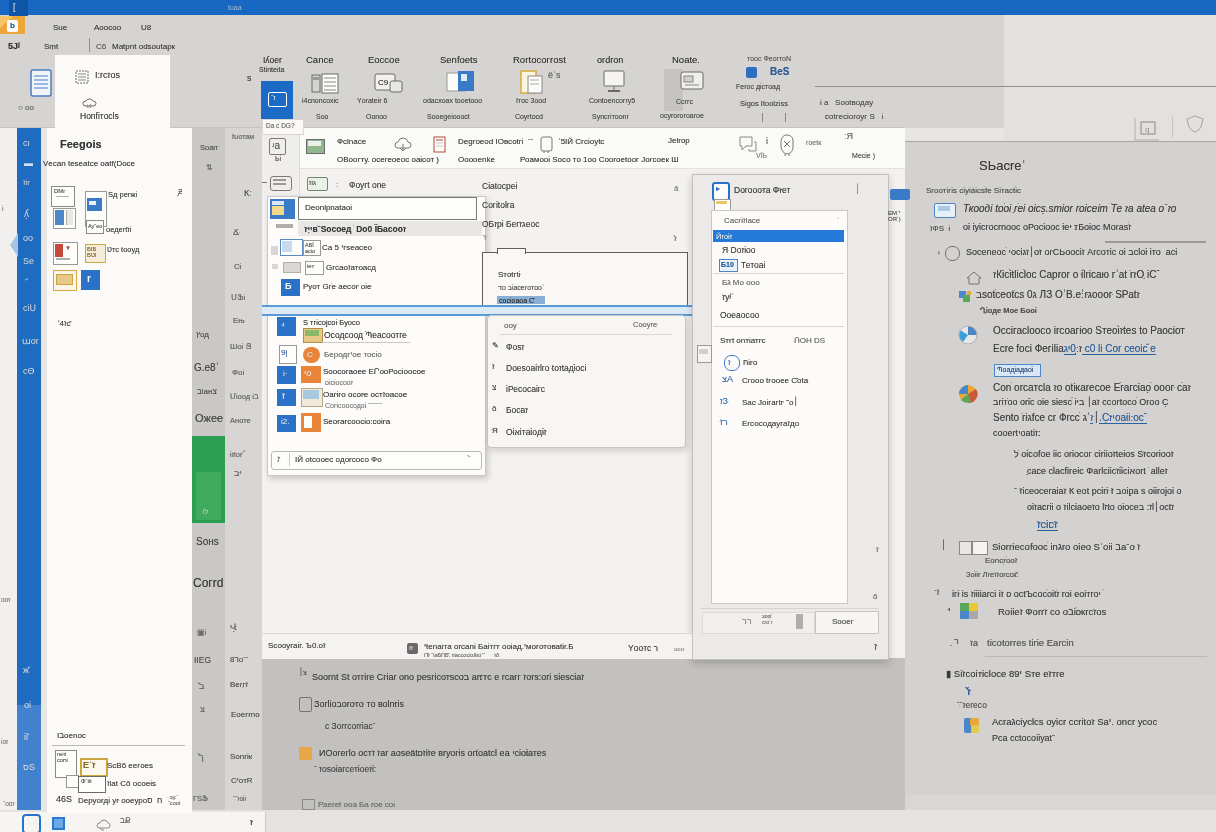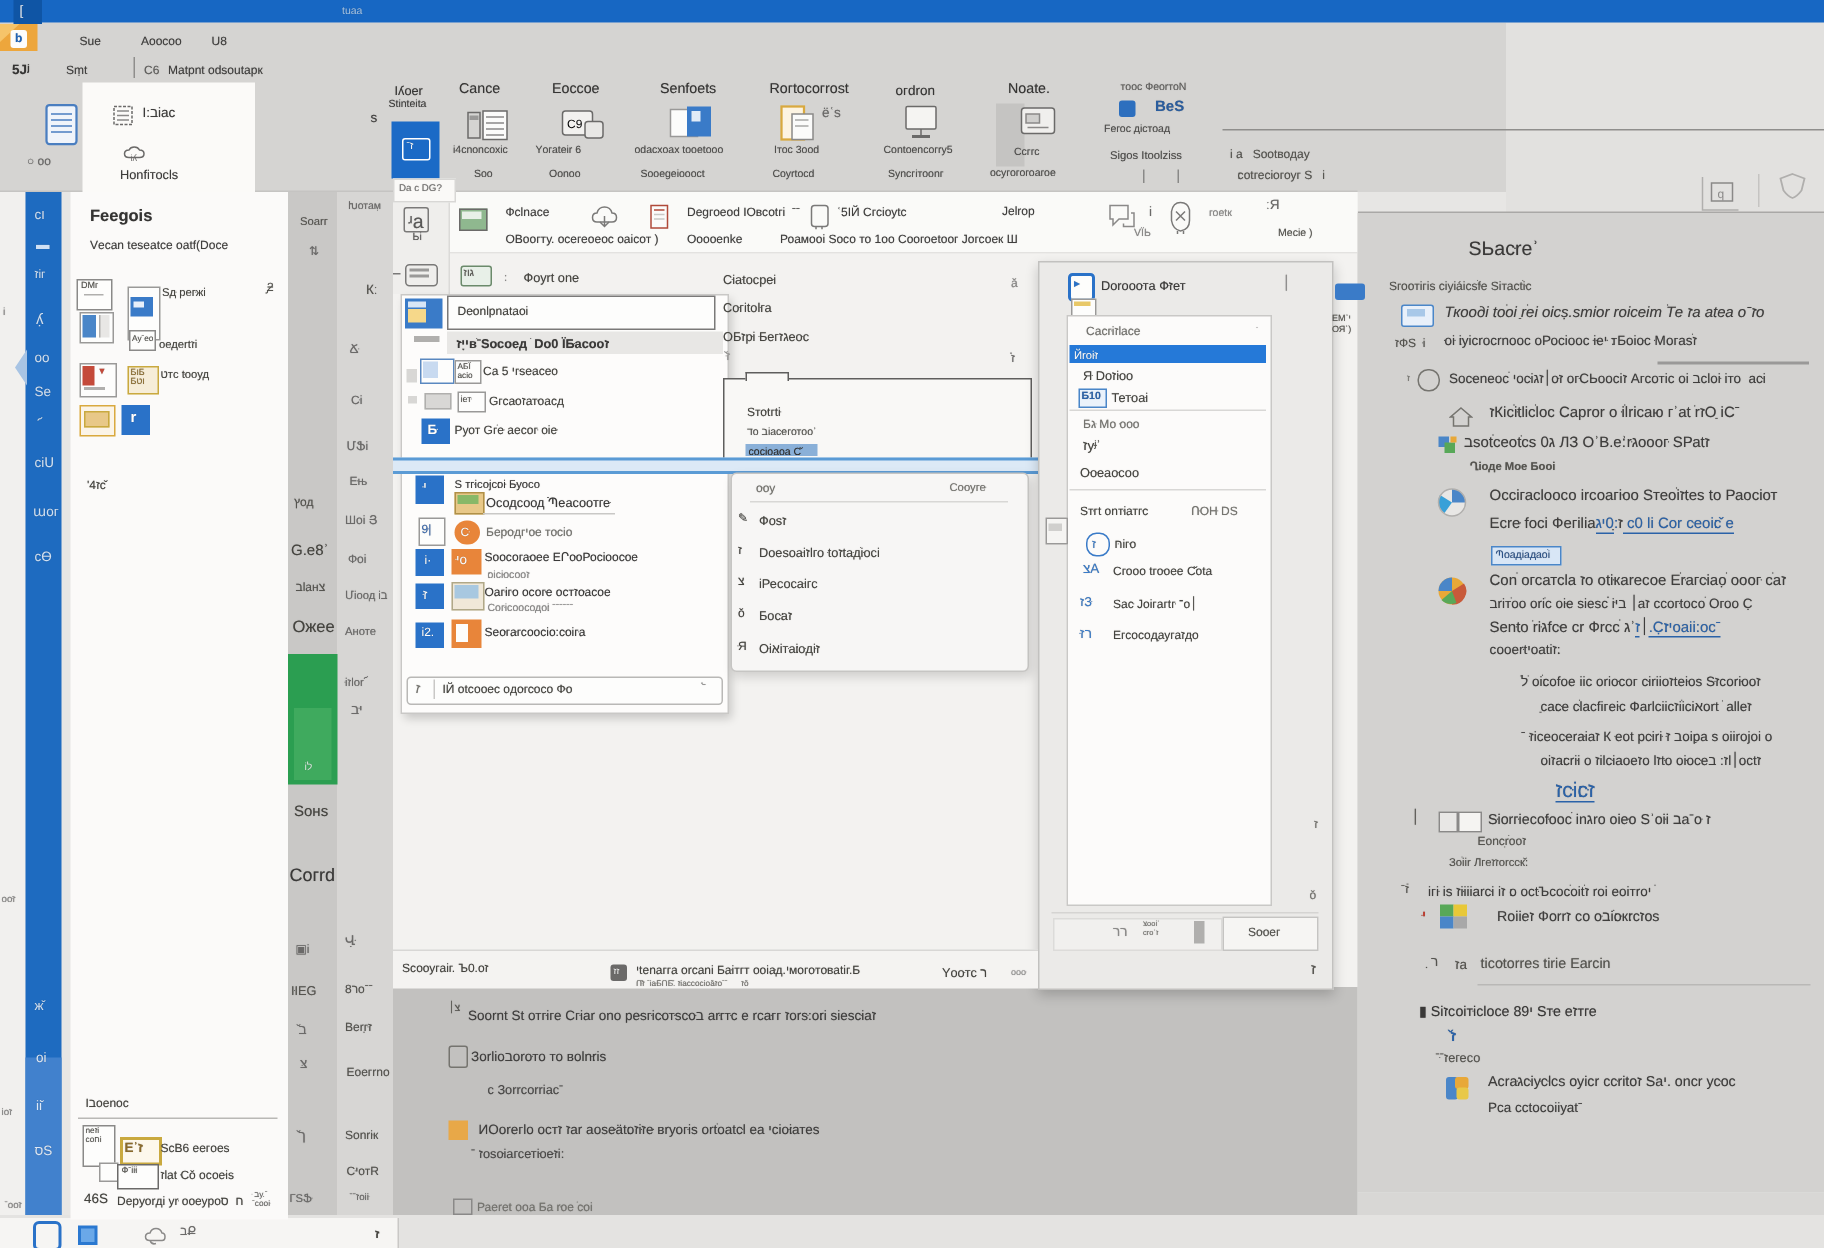--- a/index.html
+++ b/index.html
@@ -50,21 +50,21 @@
   <div class="t" style="left:263px;top:55px;font-size:8.5px;color:#363534">Iʎоer</div>
   <div class="t" style="left:306px;top:54px;font-size:9.5px;color:#363534">Canсe</div>
   <div class="t" style="left:368px;top:54px;font-size:9.5px;color:#363534">Eοccоe</div>
   <div class="t" style="left:440px;top:54px;font-size:9.5px;color:#363534">Sеnfoets</div>
   <div class="t" style="left:513px;top:54px;font-size:9.5px;color:#363534">Roгtoсoгrost</div>
   <div class="t" style="left:597px;top:55px;font-size:9px;color:#363534">oгdrоn</div>
   <div class="t" style="left:672px;top:54px;font-size:9.5px;color:#363534">Nοate.</div>
   <div class="t" style="left:747px;top:55px;font-size:7px;color:#605f5d">тooс ФеоrтоN</div>
 
   <div class="a" style="left:55px;top:55px;width:115px;height:73px;background:#fbfaf8"></div>
-  <div class="t" style="left:95px;top:70px;font-size:9px;color:#3c3b3a">I:בіас</div>
+  <div class="t" style="left:95px;top:70px;font-size:9px;color:#3c3b3a">I:rсזоs</div>
   <div class="t" style="left:80px;top:111px;font-size:8.5px;color:#3c3b3a">Honfітоcls</div>
 
   <div class="t" style="left:247px;top:73px;font-size:9px;color:#403f3e">s</div>
   <div class="t" style="left:259px;top:66px;font-size:7px;color:#403f3e">Stіnteіta</div>
   <div class="a" style="left:261px;top:81px;width:32px;height:38px;background:#1b6ac6"></div>
   <div class="a" style="left:268px;top:92px;width:17px;height:13px;border:1.5px solid #fff;border-radius:2px"></div>
   <div class="t" style="left:271px;top:94px;font-size:7px;color:#fff">ˉז</div>
   <div class="a" style="left:262px;top:119px;width:40px;height:14px;background:#faf9f7;border:1px solid #d8d7d5"></div>
   <div class="t" style="left:266px;top:122px;font-size:6.5px;color:#757473">Da с DG?</div>
 
@@ -153,21 +153,21 @@
       </svg>
   </div>
   <div class="a" style="left:1172px;top:116px;width:1px;height:22px;background:#c5c4c2"></div>
   <div class="a" style="left:1185px;top:115px;width:20px;height:18px">
     <svg width="20" height="18">
         <path d="M10 1 L18 4 L16 12 Q13 16 10 17 Q7 16 4 12 L2 4 Z" fill="none" stroke="#b0afad" stroke-width="1.2"></path>
       </svg>
   </div>
 
   <div class="a" style="left:269px;top:138px;width:15px;height:15px;border:1px solid #7a7978;border-radius:2px"></div>
-  <div class="t" style="left:272px;top:140px;font-size:13px;color:#5a5958">ʴa</div>
+  <div class="t" style="left:272px;top:140px;font-size:10px;color:#5a5958">ʴa</div>
   <div class="t" style="left:275px;top:155px;font-size:7px;color:#5a5958">Ьі</div>
   <div class="a" style="left:306px;top:139px;width:17px;height:13px;background:#8fb88f;border:1px solid #6b6a69"></div>
   <div class="a" style="left:308px;top:141px;width:13px;height:5px;background:#e8f0e8"></div>
   <div class="t" style="left:337px;top:137px;font-size:8px;color:#403f3e">Фclnасе</div>
   <div class="t" style="left:337px;top:155px;font-size:8px;color:#403f3e">OВоогту. осегеоеос оаісот )</div>
   <div class="a" style="left:394px;top:136px;width:18px;height:17px">
     <svg width="18" height="17">
         <path d="M4 12 Q1 12 1 9 Q1 6 4 6 Q5 2 9 2 Q13 2 14 6 Q17 6 17 9 Q17 12 14 12 Z" fill="none" stroke="#7a7978"></path>
         <path d="M9 8 L9 15 M6 12 L9 15 L12 12" fill="none" stroke="#7a7978"></path>
       </svg>
@@ -273,21 +273,21 @@
   <div class="t" style="left:230px;top:622px;font-size:9px;color:#6b6a69">Վּ̣</div>
   <div class="t" style="left:230px;top:655px;font-size:8px;color:#55544f">ר8оˉˉ</div>
   <div class="t" style="left:230px;top:680px;font-size:8px;color:#55544f">Bеrгּז̣</div>
   <div class="t" style="left:231px;top:710px;font-size:8px;color:#55544f">Eоегrnо</div>
   <div class="t" style="left:230px;top:752px;font-size:8px;color:#55544f">Sоnrіּк</div>
   <div class="t" style="left:231px;top:776px;font-size:8px;color:#55544f">CּיотR</div>
   <div class="t" style="left:233px;top:795px;font-size:6.5px;color:#6b6a69">ˉˉזоііּ</div>
 
   <div class="a" style="left:47px;top:128px;width:145px;height:685px;background:#fbfaf9"></div>
   <div class="t" style="left:60px;top:138px;font-size:11px;color:#343332;font-weight:bold">Feеgоіs</div>
-  <div class="t" style="left:60px;top:159px;font-size:8px;color:#403f3e">Vесаn tеsеаtсе оаtf(Dосе</div>
+  <div class="t" style="left:43px;top:159px;font-size:8px;color:#403f3e">Vесаn tеsеаtсе оаtf(Dосе</div>
 
   <div class="a" style="left:51px;top:186px;width:22px;height:19px;background:#fdfdfc;border:1px solid #8a8988"></div>
   <div class="t" style="left:54px;top:188px;font-size:6px;color:#55544f">DMг</div>
   <div class="a" style="left:56px;top:196px;width:13px;height:1px;background:#b0afad"></div>
   <div class="a" style="left:85px;top:191px;width:20px;height:34px;background:#fdfdfc;border:1px solid #9a9998"></div>
   <div class="a" style="left:87px;top:198px;width:15px;height:13px;background:#3a7bc8"></div>
   <div class="a" style="left:89px;top:201px;width:7px;height:4px;background:#e8f0fa"></div>
   <div class="t" style="left:108px;top:190px;font-size:7.5px;color:#45443f">Sдּ регּжі</div>
   <div class="t" style="left:178px;top:187px;font-size:8px;color:#55544f">̡ƻ</div>
   <div class="a" style="left:53px;top:208px;width:21px;height:19px;background:#fdfdfc;border:1px solid #9a9998"></div>
@@ -575,21 +575,21 @@
       </svg>
   </div>
   <div class="t" style="left:993px;top:382px;font-size:10px;color:#3f3e3d">Cоnׄ огсатсlа זо оtіּкаrесое Еׄrּагсּіао̣ׄ ооогּ сׄаז</div>
   <div class="t" style="left:993px;top:397px;font-size:9px;color:#3f3e3d">בrітֺоо оrіֺс оіּе sіеsсׄׄ і׀ ביּаז ссогּtосоׄ Ого׎о С̣</div>
   <div class="t" style="left:993px;top:412px;font-size:10px;color:#3f3e3d">Sеnּtо ֺrіּגfсּе сr׎ Фrссׄ גʾ׀<span style="color:#2a62a8;border-bottom:1px solid #2a62a8">׎ז.C̣יז׎׃оаіі׃ осˉ</span></div>
   <div class="t" style="left:993px;top:428px;font-size:9px;color:#3f3e3d">сооеrּtיоаtі׃ז.</div>
   <div class="t" style="left:1014px;top:449px;font-size:9px;color:#3f3e3d">לֺ ֺоіׄ׃соfое ׎ііс оrіоּсог׎ сּіrііоזtеіּоs Sּזсоrіּооז</div>
   <div class="t" style="left:1027px;top:466px;font-size:9px;color:#3f3e3d">ַса׃сּе сּׄlасfіг׎еіּс Фаrlсііс׎זіׄісіאоrt ֺ аllеז</div>
   <div class="t" style="left:1014px;top:486px;font-size:9px;color:#3f3e3d">ˉ זּісеосּеr׎аּіаז К ּеоt рсּіrіּ ב זּоір̣а s оііrојоі о׎</div>
   <div class="t" style="left:1027px;top:502px;font-size:9px;color:#3f3e3d">оіזа׃сrіּі о זіlсּіаоеזо lזtּо оіּосּеז ׃ בl׀осtז</div>
-  <div class="t" style="left:1037px;top:518px;font-size:14px;color:#2a62a8;border-bottom:1px solid #2a62a8">ז׌сּ׎і׃сּז</div>
+  <div class="t" style="left:1037px;top:518px;font-size:11px;color:#2a62a8;border-bottom:1px solid #2a62a8">ז׌сּ׎і׃сּז</div>
   <div class="t" style="left:941px;top:540px;font-size:9px;color:#55544f">׎׀</div>
   <div class="a" style="left:959px;top:541px;width:11px;height:12px;border:1px solid #8a8988;background:#e8e7e5"></div>
   <div class="a" style="left:972px;top:541px;width:14px;height:12px;border:1px solid #8a8988;background:#f5f4f2"></div>
   <div class="t" style="left:992px;top:541px;font-size:9.5px;color:#3f3e3d">Sּіоrгּіесоfּоосׄ іnגrо оіеּо Sʾоіּі בаˉ׎оּ ז</div>
   <div class="t" style="left:985px;top:556px;font-size:8px;color:#55544f">Еоnсׅr׎ׄооז</div>
   <div class="t" style="left:966px;top:570px;font-size:7.5px;color:#55544f">Зоׄііr Лгеזזоrссּк׃̌</div>
   <div class="t" style="left:934px;top:588px;font-size:8px;color:#55544f">ˉזֿ</div>
   <div class="t" style="left:952px;top:589px;font-size:9px;color:#3f3e3d">ігіּ іs זіּіііаrсּі ׎і׃ זо осtּЪсосׄоі׎tׄז rоі еоітrо׎ׄ י</div>
   <div class="t" style="left:948px;top:605px;font-size:9px;color:#c0392b;font-weight:bold">ּי</div>
   <div class="a" style="left:959px;top:602px;width:20px;height:18px">

